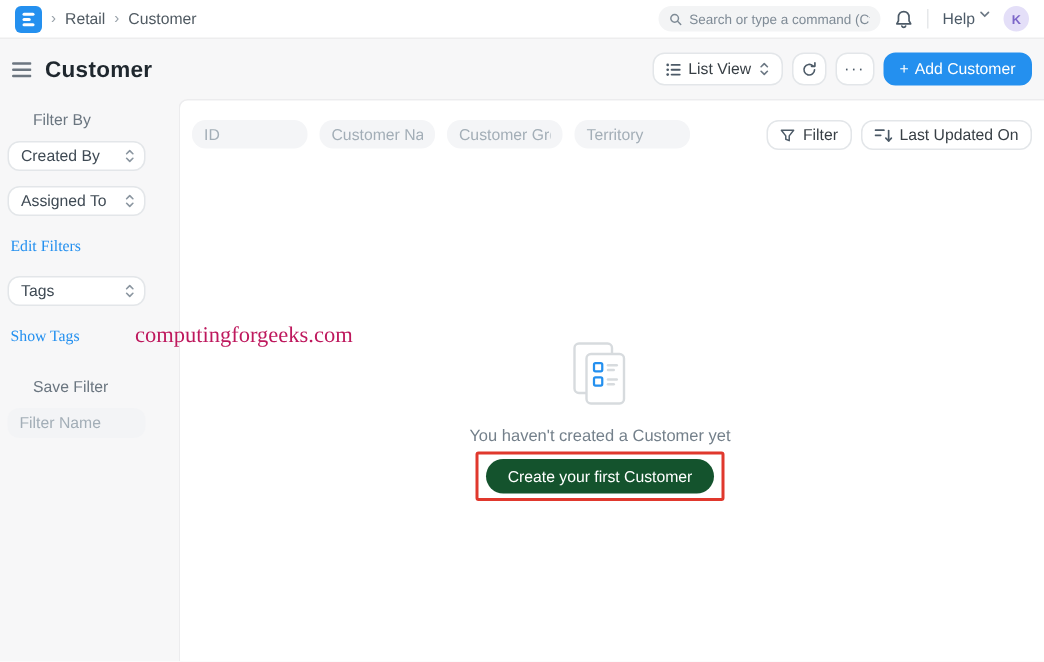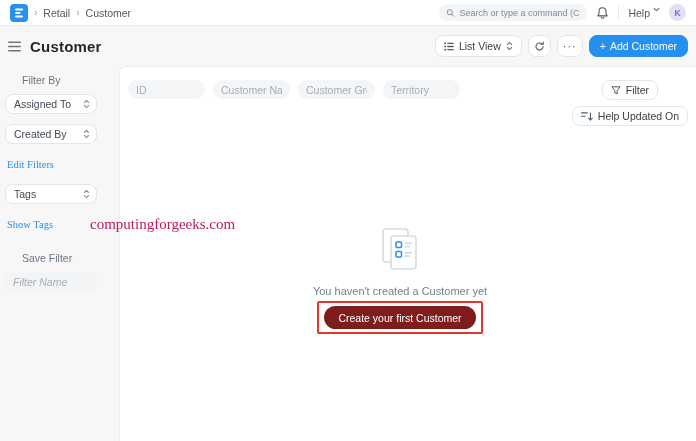--- a/index.html
+++ b/index.html
@@ -79,56 +79,55 @@
     width:92px; height:20px; background:#fff; border:1px solid #e3e6e9; border-radius:8px;
     display:flex; align-items:center; justify-content:space-between;
     padding:0 6px 0 8px; font-size:10.5px; color:#3f4a54; cursor:pointer;
     margin-bottom:10px;
   }
   .side-link { font-size:10.5px; color:#2490ef; cursor:pointer; margin:2px 0 14px 2px; display:inline-block;font-family:Liberation Serif, serif; }
   .side-input {
     width:92px; height:20px; background:#f3f4f6; border:none; border-radius:8px;
     padding:0 8px; font-family:"Liberation Sans", sans-serif; font-size:10.5px; color:#4c5a67; outline:none;
     display:block;
-    font-style:italic;
   }
   .side-input::placeholder { color:#a3aeb7; }
   .mt-extra { margin-top:8px; }
 
   
   .main {
     position:absolute; left:119px; top:66px; right:0; bottom:0;
     background:#fff; border-left:1px solid #ececee; border-top:1px solid #ececee;
     border-top-left-radius:6px;
   }
   .list-toolbar {
     position:absolute; left:0; right:0; top:13px; height:20px;
     display:flex; align-items:flex-start; padding:0 8px;
   }
   .col-filters { display:flex; align-items:center; gap:8px; }
   .col-filter {
     width:77px; height:19px; background:#f4f5f7; border:none; border-radius:9px;
     padding:0 8px; font-family:"Liberation Sans", sans-serif; font-size:10.5px; color:#4c5a67; outline:none;
   }
   .col-filter::placeholder { color:#a3aeb7; }
-  .toolbar-right { margin-left:auto; display:flex; align-items:center; gap:6px;flex-direction:column; }
+  .toolbar-right { margin-left:auto; display:flex; align-items:center; gap:6px; }
   .btn.small { height:20px; border-radius:8px; }
 
   
   .empty-state {
     position:absolute; left:0; right:16px; top:160px;
     display:flex; flex-direction:column; align-items:center;
   }
   .empty-msg { font-size:11px; color:#74808b; margin-top:10px; }
   .annotation-box {
     margin-top:4px; padding:3px 5px;
     border:2px solid #e0382d; border-radius:2px;
   }
   .cta-btn {
-    height:23px; padding:0 14px; background:#7f1d1d; border:none; border-radius:12px;
+    height:23px; padding:0 14px; background:#14532d; border:none; border-radius:12px;
     color:#fff; font-family:"Liberation Sans", sans-serif; font-size:10.5px; cursor:pointer;
   }
 
   
   .watermark {
     position:absolute; left:90px; top:216px; z-index:6;
     font-family:"Liberation Serif", serif; font-size:15px; color:#be185d;
     pointer-events:none;
   }
 
@@ -218,29 +217,29 @@
         <span>+</span>
         <span>Add Customer</span>
       </button>
     </div>
   </div>
 
   <aside class="sidebar">
     <div class="side-label">Filter By</div>
 
     <div class="side-select">
-      <span>Assigned To</span>
+      <span>Created By</span>
       <svg width="7" height="10" viewBox="0 0 8 12">
         <path d="M1.5 4.2 4 1.7 6.5 4.2" fill="none" stroke="#8b96a0" stroke-width="1.3" stroke-linecap="round" stroke-linejoin="round"></path>
         <path d="M1.5 7.8 4 10.3 6.5 7.8" fill="none" stroke="#8b96a0" stroke-width="1.3" stroke-linecap="round" stroke-linejoin="round"></path>
       </svg>
     </div>
 
     <div class="side-select">
-      <span>Created By</span>
+      <span>Assigned To</span>
       <svg width="7" height="10" viewBox="0 0 8 12">
         <path d="M1.5 4.2 4 1.7 6.5 4.2" fill="none" stroke="#8b96a0" stroke-width="1.3" stroke-linecap="round" stroke-linejoin="round"></path>
         <path d="M1.5 7.8 4 10.3 6.5 7.8" fill="none" stroke="#8b96a0" stroke-width="1.3" stroke-linecap="round" stroke-linejoin="round"></path>
       </svg>
     </div>
 
     <a class="side-link">Edit Filters</a>
 
     <div class="side-select">
       <span>Tags</span>
@@ -271,21 +270,21 @@
           </svg>
           <span>Filter</span>
         </div>
         <div class="btn small">
           <svg width="12" height="11" viewBox="0 0 14 12">
             <rect x="0" y="1" width="8" height="1.4" rx="0.7" fill="#4c5a67"></rect>
             <rect x="0" y="5" width="5.5" height="1.4" rx="0.7" fill="#4c5a67"></rect>
             <path d="M11 2v8" stroke="#4c5a67" stroke-width="1.3" stroke-linecap="round"></path>
             <path d="M8.8 7.8 11 10l2.2-2.2" fill="none" stroke="#4c5a67" stroke-width="1.3" stroke-linecap="round" stroke-linejoin="round"></path>
           </svg>
-          <span>Help Updated On</span>
+          <span>Last Updated On</span>
         </div>
       </div>
     </div>
 
     <div class="empty-state">
       <svg width="50" height="48" viewBox="0 0 50 48">
         <rect x="8" y="2" width="25" height="33" rx="3" fill="#fff" stroke="#d7dbde" stroke-width="1.6"></rect>
         <rect x="16" y="9" width="25" height="33" rx="3" fill="#fff" stroke="#d7dbde" stroke-width="1.6"></rect>
         <rect x="21" y="15" width="5.5" height="5.5" rx="1" fill="none" stroke="#2490ef" stroke-width="1.5"></rect>
         <rect x="29.5" y="15.6" width="7.5" height="1.7" rx="0.85" fill="#d7dbde"></rect>

